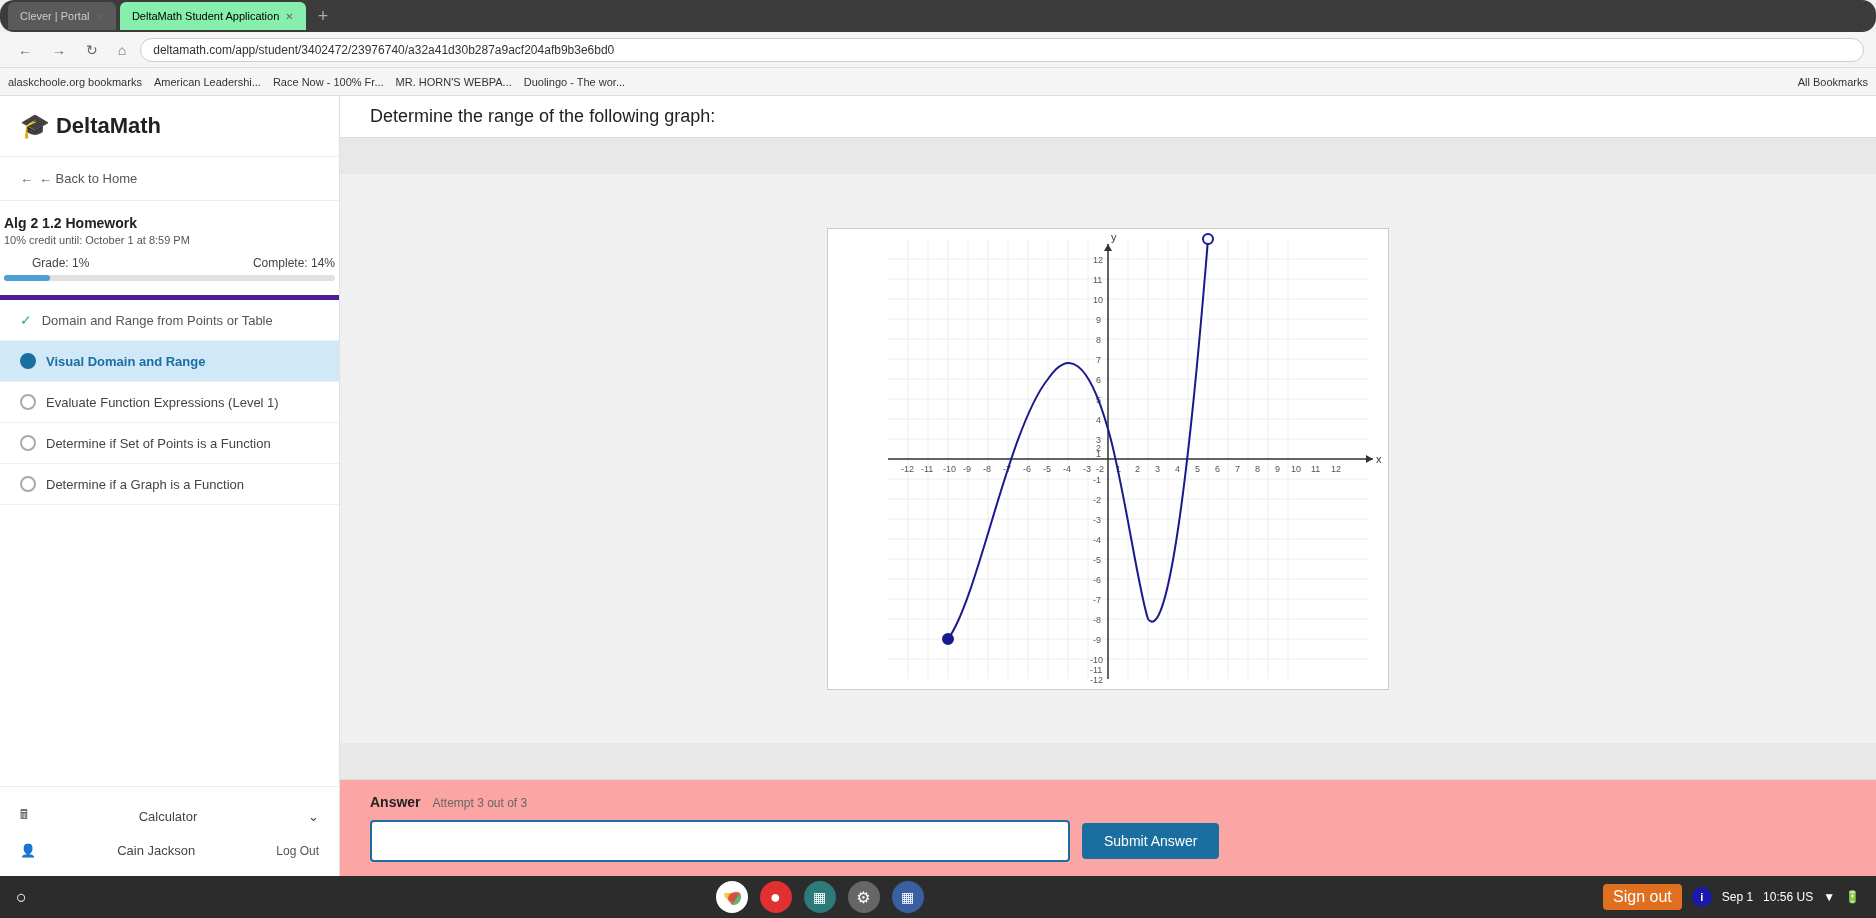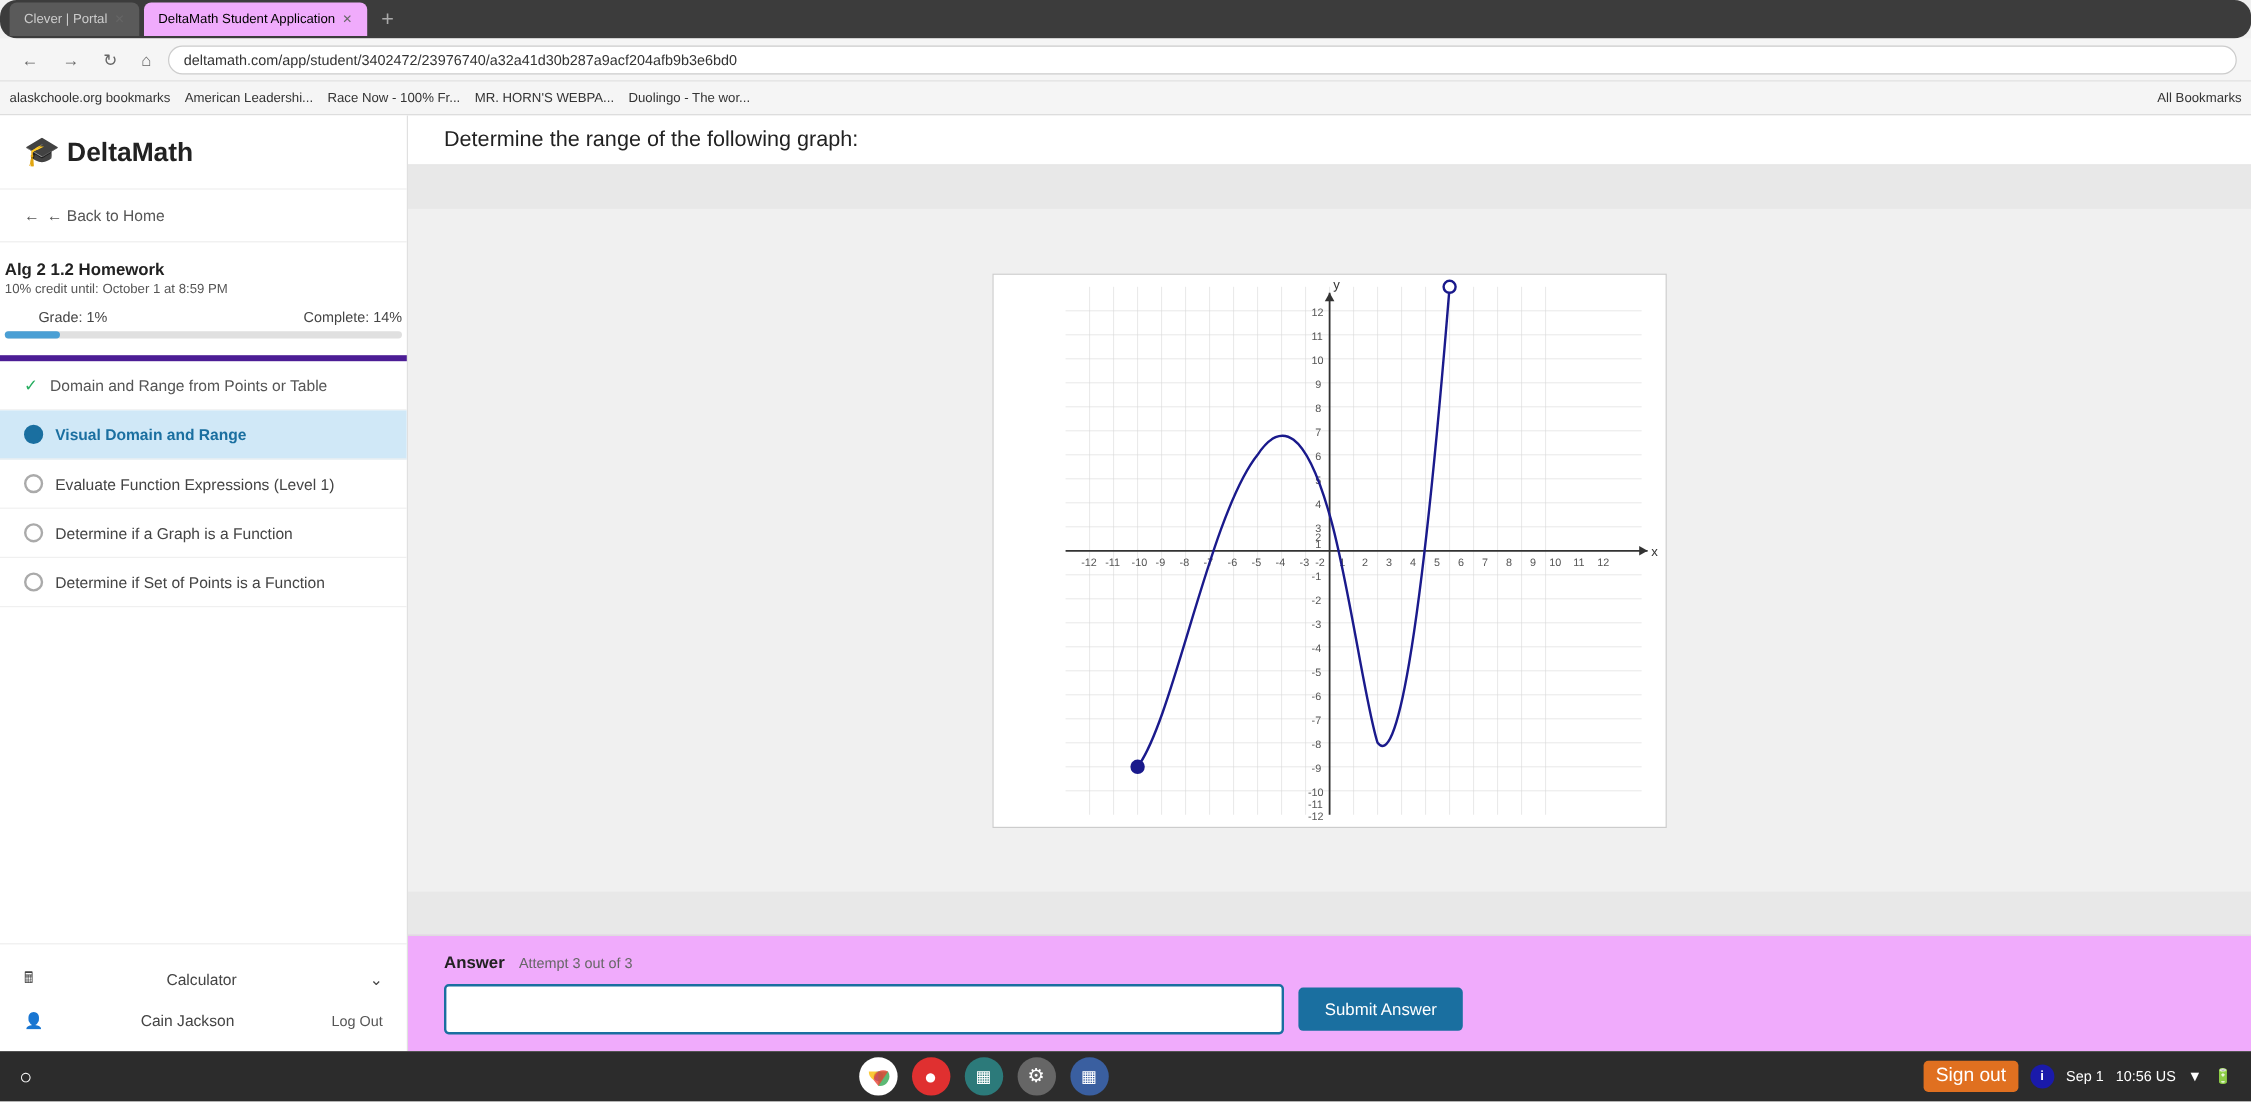--- a/index.html
+++ b/index.html
@@ -10,21 +10,21 @@
       background: #3c3c3c;
       height: 32px;
       display: flex;
       align-items: center;
       padding: 0 8px;
       gap: 4px;
       flex-shrink: 0;
       border-radius: 14px;
     }
     .tab {
-      background: #f0abfc;
+      background: #86efac;
       border-radius: 6px 6px 0 0;
       padding: 4px 12px;
       font-size: 11px;
       display: flex;
       align-items: center;
       gap: 6px;
       height: 28px;
     }
     .tab-inactive { background: #5a5a5a; color: #ccc; }
     .tab-close { font-size: 10px; color: #666; cursor: pointer; }
@@ -191,21 +191,21 @@
     }
 
     .graph-container {
       background: white;
       border: 1px solid #ccc;
       position: relative;
     }
 
     
     .answer-area {
-      background: #f0abfc;
+      background: #fca5a5;
       padding: 14px 30px;
       border-top: 1px solid #ddd;
       flex-shrink: 0;
     }
     .answer-header {
       font-size: 14px;
       margin-bottom: 10px;
       color: #222;
     }
     .answer-header strong { font-weight: bold; }
@@ -350,26 +350,26 @@
       </div>
 
       <div class="nav-item">
         <span class="nav-dot"></span>
         <span>Evaluate Function Expressions (Level 1)</span>
       </div>
 
 
       <div class="nav-item">
         <span class="nav-dot"></span>
-        <span>Determine if a Graph is a Function</span>
+        <span>Determine if Set of Points is a Function</span>
       </div>
 
       <div class="nav-item">
         <span class="nav-dot"></span>
-        <span>Determine if Set of Points is a Function</span>
+        <span>Determine if a Graph is a Function</span>
       </div>
     </div>
 
     <div class="sidebar-bottom">
       <div class="calculator-row">
         <span>🖩</span>
         <span>Calculator</span>
         <span>⌄</span>
       </div>
       <div class="user-row">

